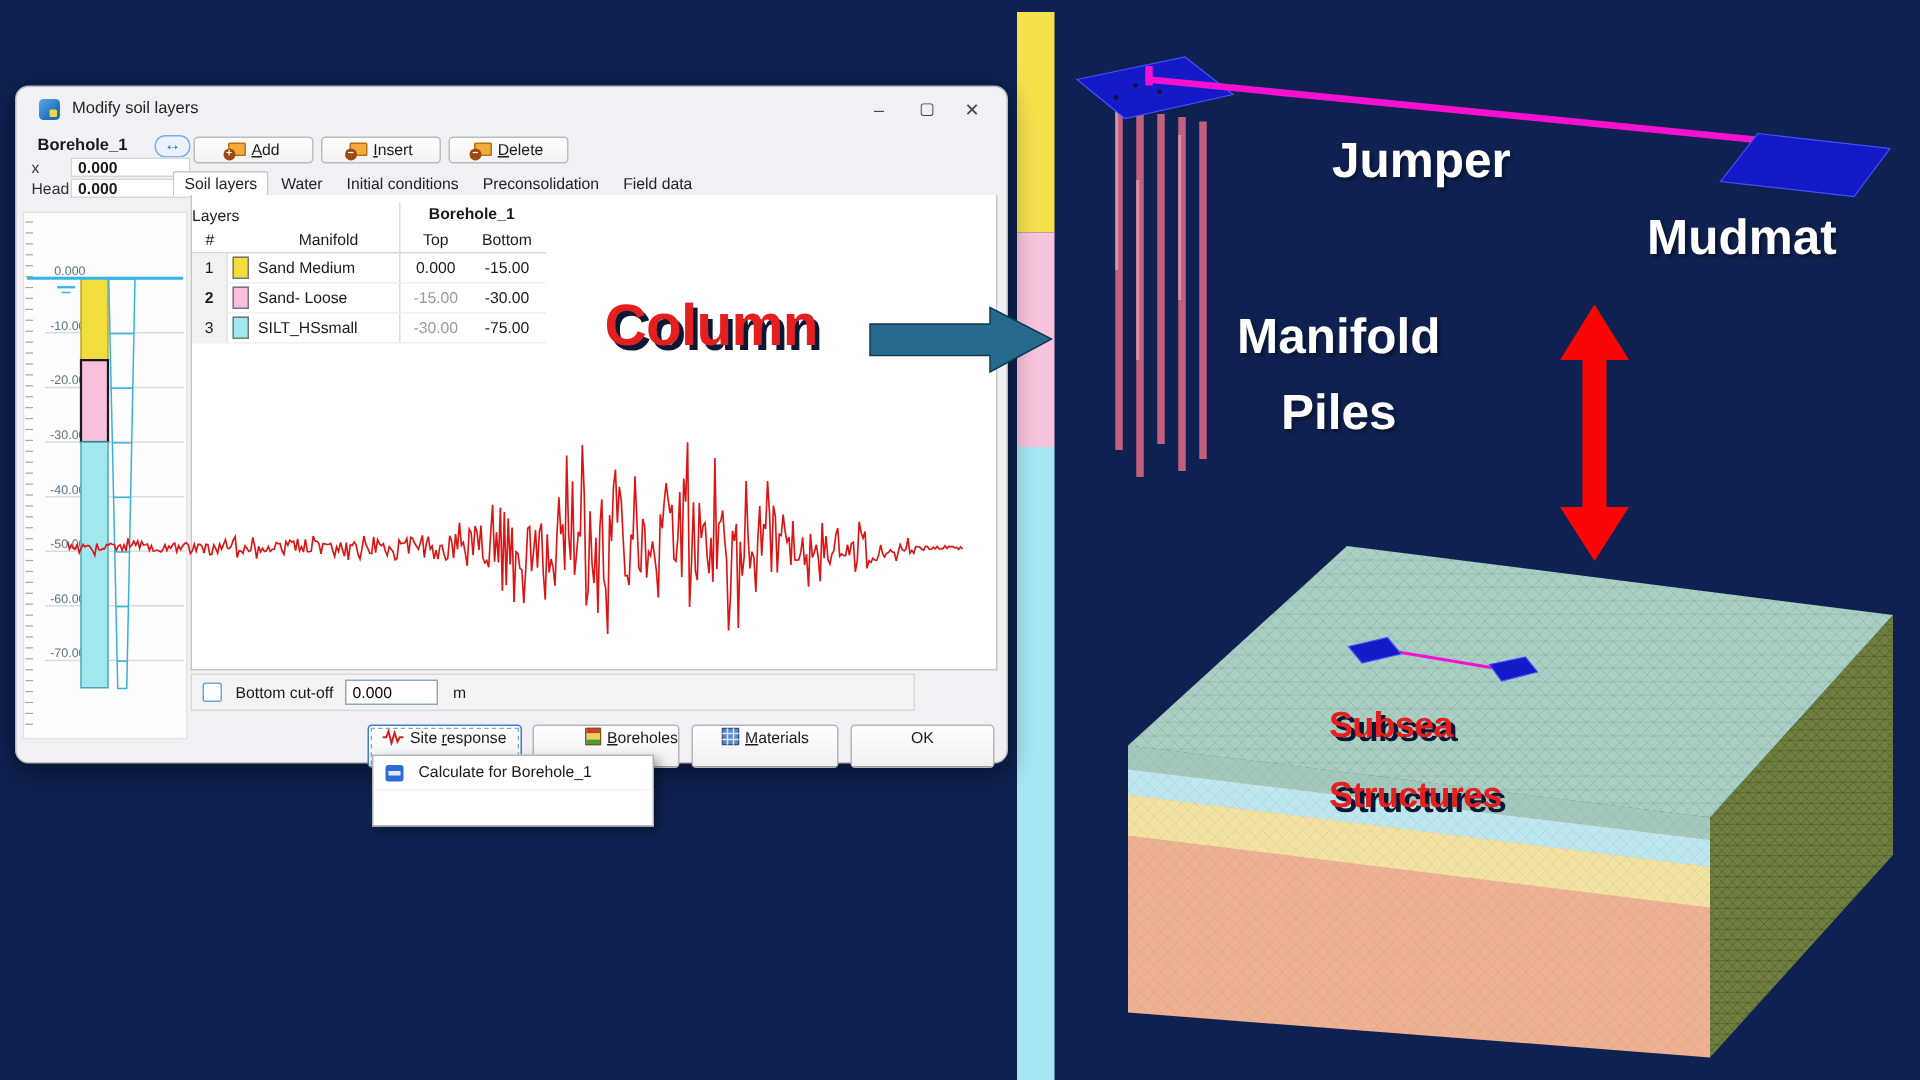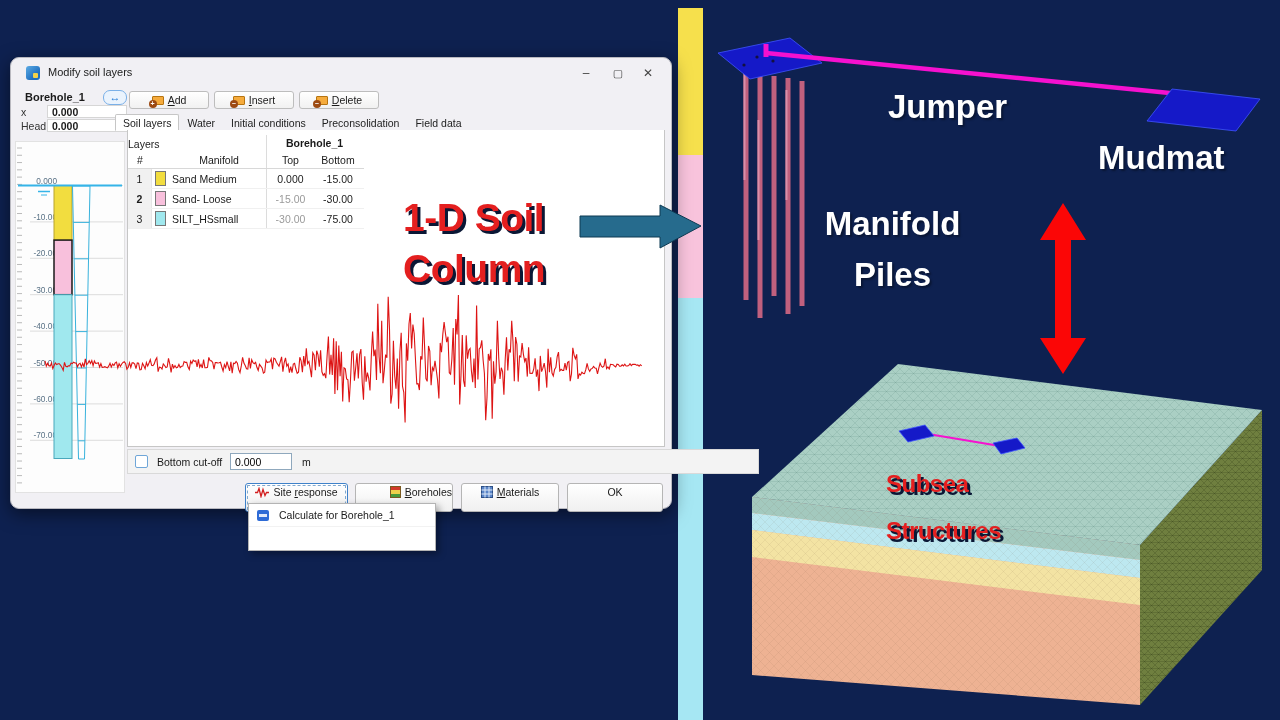--- a/index.html
+++ b/index.html
@@ -60,21 +60,21 @@
   .c-mat{width:98px;padding-left:4px;}
   .c-top{width:48px;text-align:center;border-left:1px solid #dcdcdc;height:100%;line-height:20px;}
   .c-bot{width:48px;text-align:center;height:100%;line-height:20px;}
   .hspan-l{width:138px;color:#222;}
   .hspan-b{width:96px;text-align:center;font-weight:bold;border-left:1px solid #dcdcdc;height:100%;line-height:17px;}
   .h2{border-bottom:1px solid #d8d8d8;}
   .h2 .c-num{background:#fff;border-right:none;line-height:17px;}
   .sw{width:11px;height:15px;border:1px solid #777;}
   .muted{color:#9a9a9a;}
 
-  #cutoff-bar{position:absolute;left:116px;top:391px;width:632px;height:25px;background:#f3f3f3;
+  #cutoff-bar{position:absolute;left:116px;top:391px;width:483px;height:25px;background:#f3f3f3;
     border:1px solid #d9d9d9;}
   #cutoff-check{position:absolute;left:7px;top:5px;width:13px;height:13px;background:#fff;border:1px solid #6fa6d8;border-radius:2px;}
   #cutoff-label{position:absolute;left:29px;top:6px;}
   #cutoff-input{position:absolute;left:102px;top:3px;width:62px;height:17px;border:1px solid #8fa8bd;
     font-family:"Liberation Sans",sans-serif;font-size:10.5px;padding:0 0 0 4px;}
   #cutoff-unit{position:absolute;left:174px;top:6px;}
 
   .footbtn{position:absolute;top:425px;height:29px;background:linear-gradient(#fff,#f0f0f0);
     border:1px solid #b5b5b5;border-radius:3px;text-align:center;line-height:17px;}
   #fb-site{left:234px;width:103px;border:1px solid #3f81c9;outline:1px dashed #7fa8d0;outline-offset:-3px;}
@@ -387,21 +387,20 @@
 
   <svg id="trace-svg" viewBox="0 0 1280 720">
       <polyline points="45.0,360.9 46.3,366.0 47.6,363.2 48.9,365.7 50.2,366.1 51.5,363.0 52.8,368.6 54.1,365.6 55.4,363.0 56.7,364.6 58.0,363.7 59.3,363.7 60.6,365.3 61.9,367.4 63.2,370.3 64.5,362.4 65.8,366.4 67.1,366.8 68.4,365.8 69.7,365.9 71.0,363.1 72.3,363.6 73.6,362.2 74.9,363.0 76.2,363.0 77.5,366.8 78.8,364.1 80.1,363.3 81.4,366.8 82.7,363.3 84.0,367.2 85.3,358.9 86.6,364.7 87.9,363.3 89.2,360.7 90.5,363.5 91.8,360.6 93.1,365.6 94.4,361.0 95.7,363.4 97.0,363.2 98.3,362.7 99.6,367.0 100.9,363.7 102.2,367.4 103.5,367.2 104.8,366.7 106.1,367.3 107.4,367.9 108.7,366.1 110.0,363.2 111.3,367.0 112.6,364.0 113.9,365.5 115.2,362.9 116.5,362.1 117.8,367.9 119.1,363.8 120.4,366.3 121.7,364.0 123.0,362.5 124.3,361.8 125.6,363.4 126.9,369.1 128.2,367.3 129.5,362.8 130.8,367.5 132.1,362.9 133.4,362.9 134.7,364.1 136.0,368.7 137.3,362.9 138.6,363.2 139.9,369.8 141.2,369.5 142.5,363.3 143.8,365.8 145.1,368.8 146.4,362.6 147.7,366.1 149.0,363.0 150.3,359.7 151.6,365.4 152.9,365.7 154.2,363.9 155.5,360.1 156.8,357.8 158.1,371.6 159.4,367.1 160.7,367.4 162.0,369.0 163.3,363.9 164.6,365.5 165.9,367.6 167.2,367.0 168.5,358.3 169.8,364.0 171.1,372.4 172.4,364.2 173.7,367.9 175.0,365.5 176.3,367.7 177.6,367.2 178.9,364.4 180.2,367.5 181.5,366.3 182.8,366.1 184.1,361.6 185.4,362.4 186.7,362.4 188.0,367.1 189.3,369.6 190.6,361.1 191.9,363.5 193.2,360.1 194.5,361.4 195.8,360.8 197.1,367.0 198.4,359.3 199.7,367.2 201.0,364.4 202.3,368.0 203.6,359.6 204.9,367.8 206.2,367.8 207.5,367.4 208.8,357.4 210.1,360.8 211.4,360.8 212.7,362.5 214.0,369.2 215.3,362.5 216.6,362.6 217.9,363.0 219.2,362.8 220.5,362.3 221.8,367.0 223.1,371.0 224.4,364.5 225.7,367.6 227.0,361.6 228.3,366.3 229.6,370.8 230.9,361.8 232.2,373.2 233.5,363.2 234.8,363.6 236.1,361.4 237.4,363.2 238.7,369.6 240.0,372.7 241.3,365.9 242.6,357.4 243.9,363.0 245.2,365.5 246.5,368.8 247.8,369.0 249.1,357.9 250.4,368.4 251.7,359.7 253.0,362.6 254.3,363.7 255.6,362.4 256.9,367.3 258.2,370.4 259.5,364.4 260.8,366.1 262.1,367.9 263.4,373.2 264.7,372.3 266.0,360.0 267.3,362.5 268.6,362.0 269.9,362.0 271.2,358.9 272.5,369.1 273.8,358.2 275.1,358.9 276.4,362.2 277.7,364.2 279.0,366.2 280.3,361.7 281.6,356.9 282.9,371.7 284.2,362.6 285.5,357.8 286.8,366.1 288.1,364.0 289.4,372.6 290.7,366.7 292.0,372.7 293.3,364.0 294.6,363.4 295.9,369.0 297.2,373.3 298.5,372.3 299.8,357.2 301.1,360.8 302.4,372.1 303.7,356.0 305.0,366.3 306.3,348.4 307.6,363.6 308.9,361.5 310.2,368.7 311.5,377.2 312.8,352.8 314.1,355.2 315.4,370.2 316.7,350.7 318.0,354.8 319.3,366.7 320.6,350.4 321.9,371.8 323.2,375.3 324.5,373.7 325.8,378.1 327.1,355.7 328.4,336.5 329.7,374.4 331.0,354.9 332.3,375.0 333.6,338.3 334.9,393.9 336.2,341.3 337.5,390.2 338.8,345.6 340.1,376.3 341.4,351.7 342.7,401.4 344.0,367.8 345.3,368.9 346.6,378.9 347.9,379.8 349.2,402.2 350.5,379.6 351.8,352.3 353.1,351.1 354.4,380.8 355.7,367.7 357.0,353.3 358.3,378.5 359.6,354.7 360.9,349.0 362.2,382.2 363.5,399.8 364.8,356.2 366.1,381.6 367.4,372.6 368.7,378.2 370.0,390.5 371.3,356.5 372.6,331.5 373.9,356.1 375.2,349.5 376.5,380.0 377.8,303.7 379.1,356.6 380.4,373.3 381.7,320.8 383.0,383.2 384.3,370.1 385.6,354.6 386.9,357.7 388.2,296.7 389.5,329.5 390.8,403.6 392.1,394.0 393.4,340.8 394.7,375.8 396.0,388.7 397.3,358.5 398.6,408.7 399.9,351.9 401.2,332.8 402.5,386.3 403.8,392.3 405.1,422.6 406.4,343.4 407.7,360.8 409.0,324.0 410.3,313.0 411.6,348.5 412.9,324.5 414.2,333.9 415.5,360.0 416.8,383.9 418.1,383.6 419.4,390.1 420.7,356.3 422.0,359.6 423.3,317.6 424.6,346.7 425.9,378.5 427.2,381.4 428.5,345.9 429.8,351.0 431.1,385.2 432.4,367.7 433.7,370.4 435.0,360.9 436.3,370.1 437.6,380.5 438.9,398.4 440.2,342.9 441.5,352.2 442.8,334.4 444.1,322.0 445.4,333.0 446.7,342.1 448.0,336.7 449.3,372.7 450.6,374.2 451.9,358.7 453.2,328.1 454.5,384.7 455.8,319.0 457.1,334.4 458.4,294.9 459.7,404.6 461.0,375.0 462.3,334.9 463.6,380.6 464.9,386.9 466.2,335.4 467.5,358.7 468.8,350.2 470.1,348.5 471.4,370.7 472.7,382.2 474.0,358.6 475.3,387.9 476.6,305.4 477.9,379.4 479.2,349.0 480.5,347.4 481.8,340.3 483.1,359.7 484.4,373.2 485.7,420.3 487.0,397.5 488.3,353.9 489.6,360.6 490.9,349.2 492.2,418.7 493.5,361.2 494.8,383.8 496.1,371.6 497.4,320.7 498.7,357.1 500.0,379.0 501.3,367.8 502.6,371.6 503.9,394.7 505.2,359.7 506.5,337.3 507.8,370.4 509.1,349.3 510.4,352.6 511.7,320.7 513.0,341.7 514.3,381.3 515.6,337.1 516.9,344.3 518.2,381.6 519.5,356.1 520.8,357.0 522.1,343.0 523.4,354.3 524.7,361.4 526.0,358.0 527.3,376.6 528.6,347.3 529.9,373.3 531.2,373.4 532.5,373.2 533.8,368.6 535.1,358.2 536.4,376.6 537.7,369.5 539.0,391.1 540.3,355.9 541.6,371.6 542.9,368.2 544.2,363.1 545.5,371.5 546.8,387.6 548.1,348.7 549.4,372.2 550.7,357.3 552.0,373.0 553.3,376.0 554.6,369.4 555.9,367.3 557.2,356.5 558.5,352.1 559.8,370.8 561.1,369.3 562.4,370.4 563.7,370.4 565.0,363.1 566.3,370.2 567.6,362.3 568.9,361.5 570.2,381.2 571.5,373.8 572.8,347.8 574.1,355.1 575.4,358.8 576.7,354.4 578.0,378.9 579.3,373.9 580.6,375.0 581.9,372.1 583.2,373.4 584.5,373.6 585.8,369.7 587.1,363.3 588.4,368.9 589.7,371.3 591.0,368.9 592.3,368.4 593.6,366.5 594.9,368.0 596.2,368.3 597.5,373.9 598.8,368.1 600.1,363.1 601.4,366.2 602.7,367.3 604.0,365.9 605.3,358.7 606.6,368.7 607.9,367.0 609.2,368.9 610.5,364.4 611.8,364.5 613.1,364.7 614.4,366.0 615.7,366.9 617.0,364.2 618.3,364.4 619.6,366.3 620.9,366.2 622.2,364.8 623.5,365.9 624.8,364.2 626.1,366.0 627.4,365.9 628.7,365.6 630.0,363.8 631.3,365.6 632.6,364.3 633.9,364.4 635.2,364.4 636.5,365.2 637.8,364.9 639.1,366.2 640.4,364.7 641.7,365.9" fill="none" stroke="#dd1414" stroke-width="1.1"></polyline>
     </svg>
 
   <svg id="teal-arrow-svg" viewBox="0 0 1280 720">
     <polygon class="fill-teal" points="580,216 660,216 660,205 701,226 660,248 660,237 580,237"></polygon>
   </svg>
 
   <div class="redtext" id="t-soil">
-    <div>1-D Soil</div>
       <div>Column</div>
   </div>
   <div class="whitetext" id="t-jumper">Jumper</div>
   <div class="whitetext" id="t-mudmat">Mudmat</div>
   <div class="whitetext" id="t-manifold">
     <div>Manifold</div>
       <div>Piles</div>
   </div>
   <div class="redtext" id="t-subsea">
     <div>Subsea</div>

